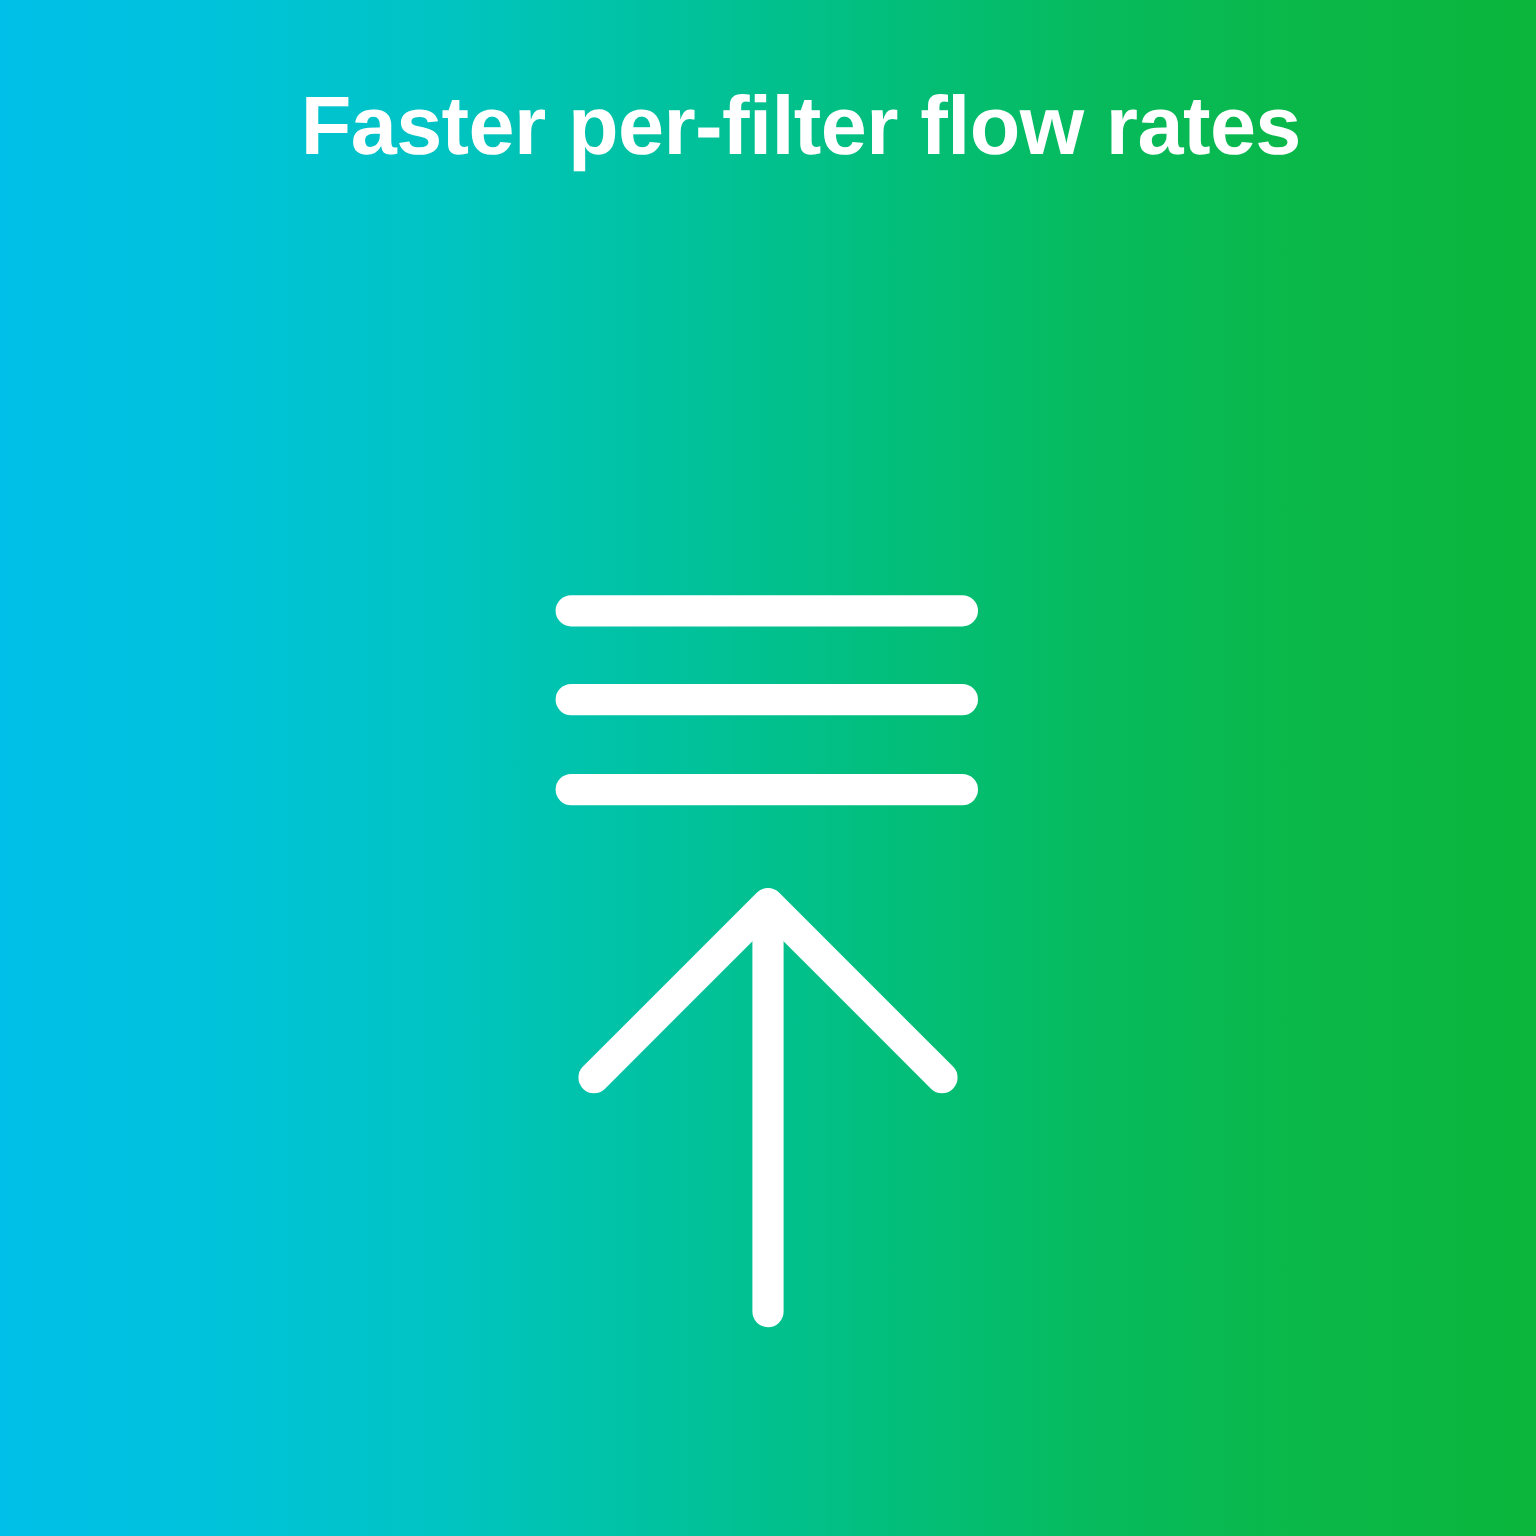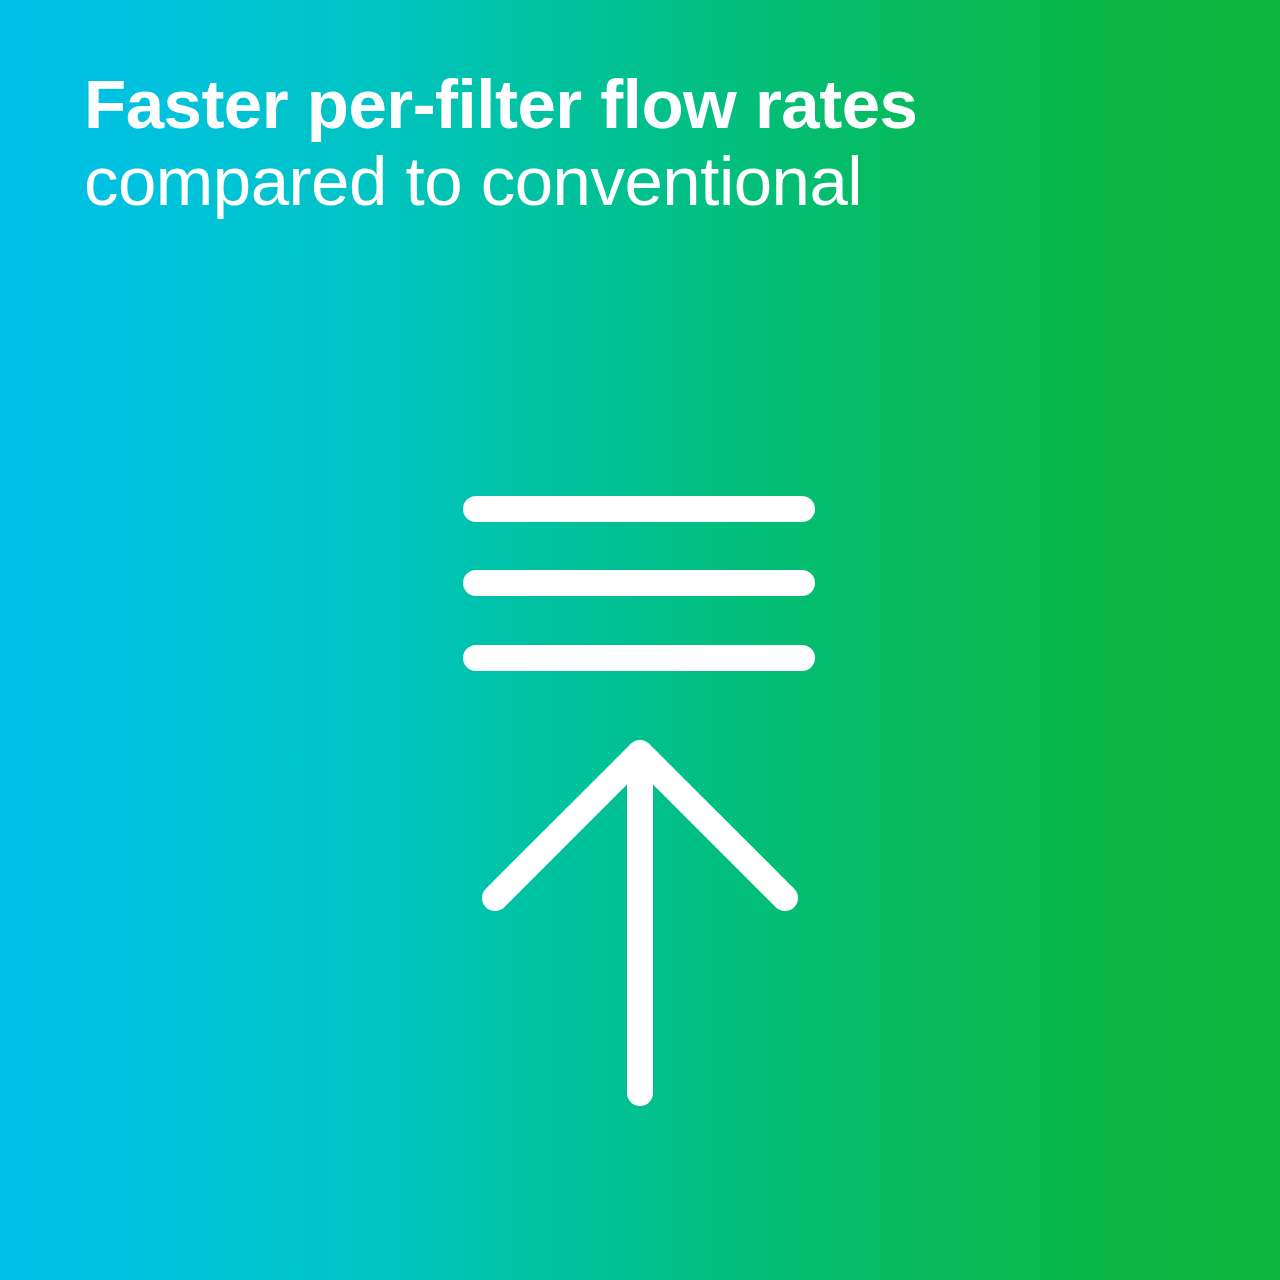--- a/index.html
+++ b/index.html
@@ -34,20 +34,21 @@
     top: 66px;
     width: 1000px;
     color: #ffffff;
     line-height: 77px;
     letter-spacing: -0.5px;
     -webkit-font-smoothing: antialiased;
   }
   .headline .line {
     display: block;
     white-space: nowrap;
+    text-align: right;
   }
   .headline .line-strong {
     font-weight: 700;
     font-size: 69px;
   }
   .headline .line-regular {
     font-weight: 400;
     font-size: 69px;
   }
 
@@ -72,21 +73,20 @@
     stroke-linejoin: round;
   }
 </style>
 </head>
 <body>
 
 <div id="canvas">
 
   <div class="headline">
     <span class="line line-strong">Faster per-filter flow rates</span>
-    <span class="line line-regular">compared to conventional</span>
   </div>
 
   <div class="icon-wrap">
     <svg viewBox="0 0 400 650" xmlns="http://www.w3.org/2000/svg" aria-hidden="true">
 
       <line class="icon-stroke" x1="36" y1="39" x2="362" y2="39"></line>
       <line class="icon-stroke" x1="36" y1="113" x2="362" y2="113"></line>
       <line class="icon-stroke" x1="36" y1="188" x2="362" y2="188"></line>
 
       <line class="icon-stroke" x1="200" y1="289" x2="200" y2="623"></line>

